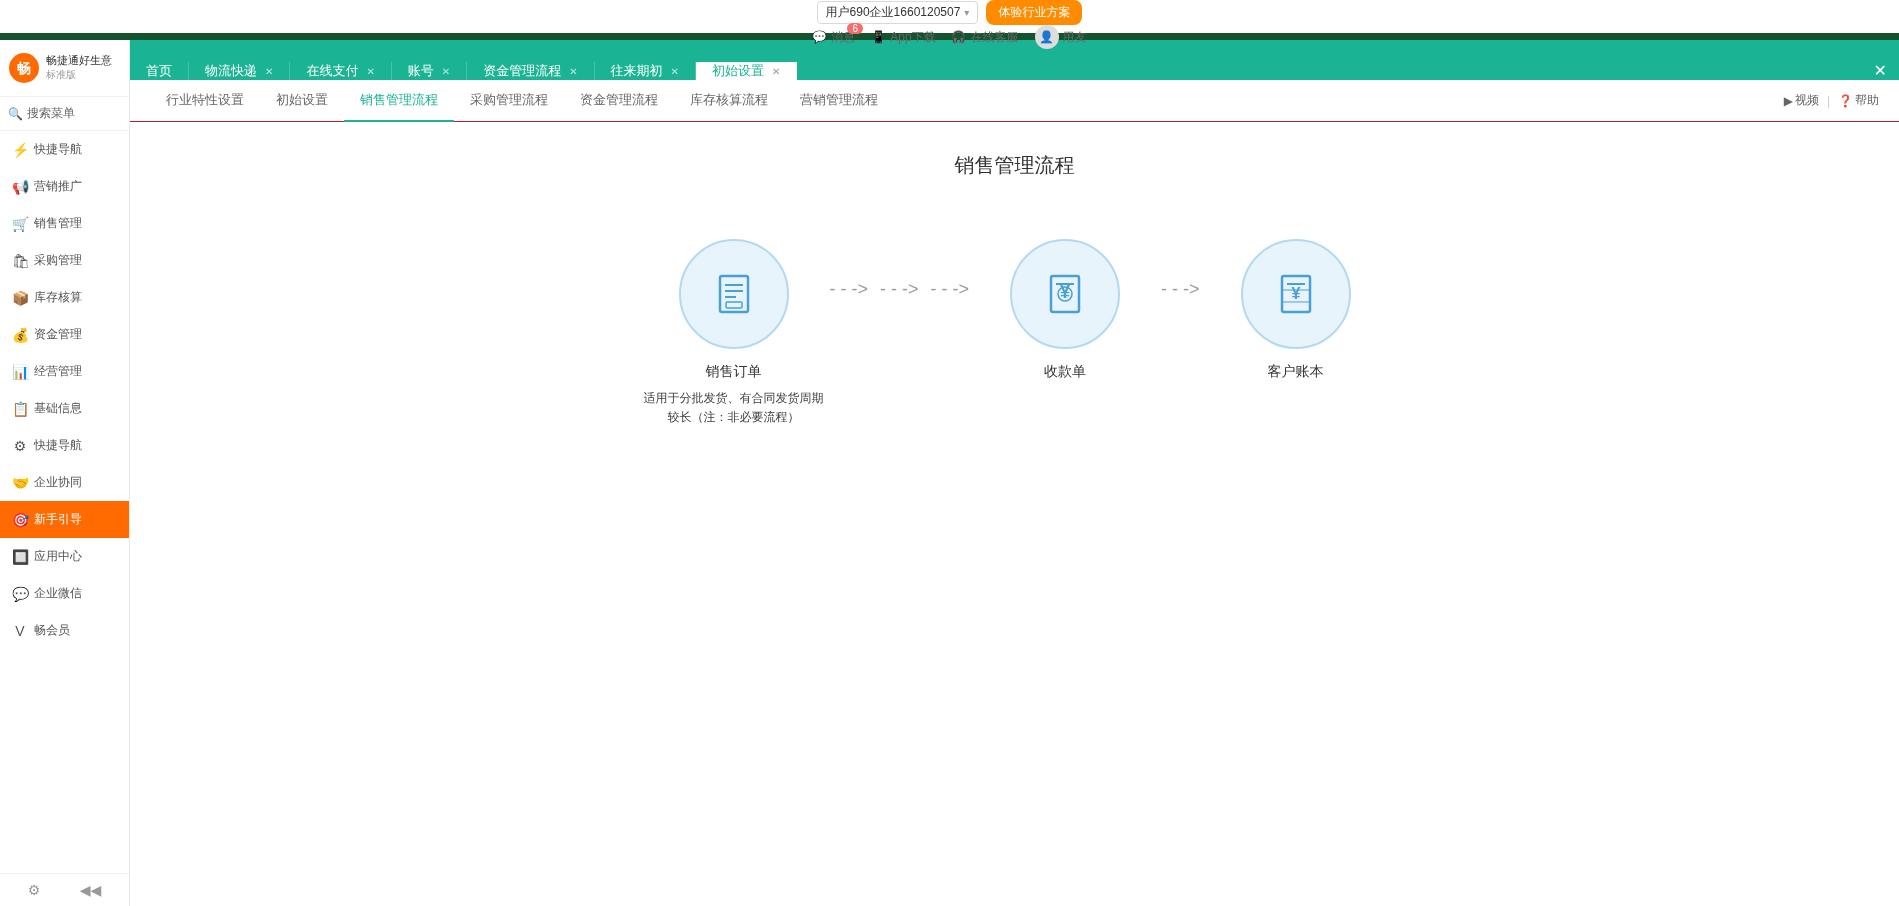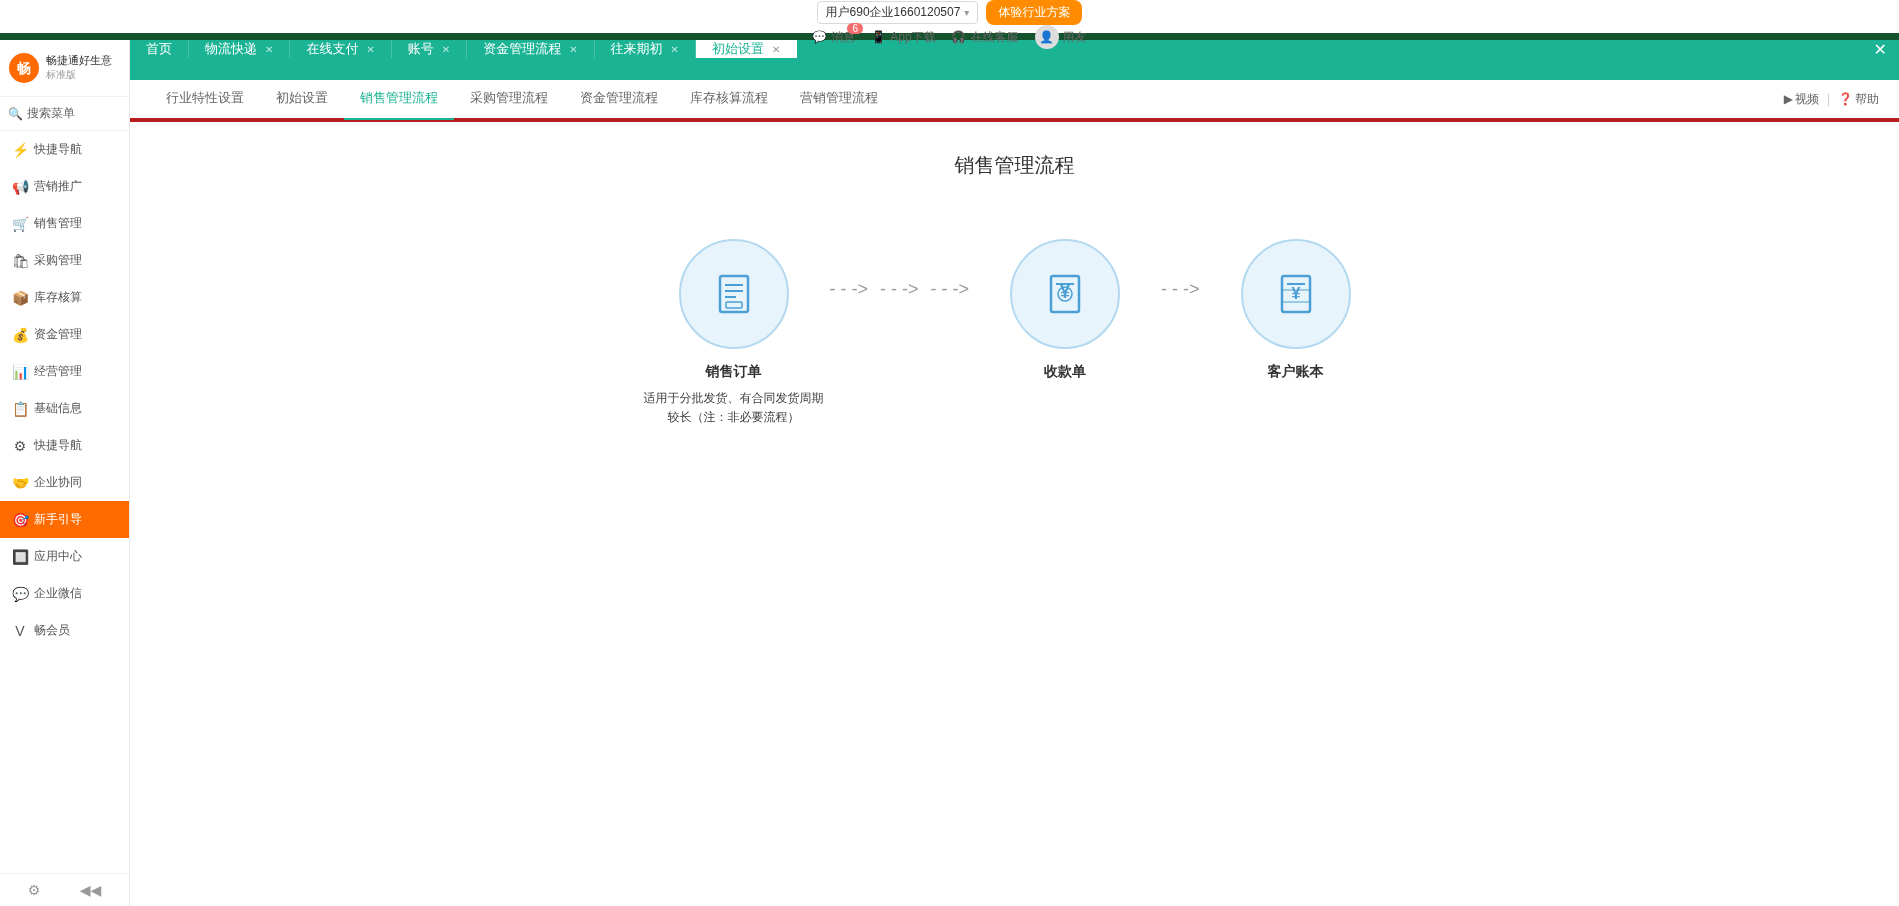--- a/index.html
+++ b/index.html
@@ -77,40 +77,40 @@
       display: flex; align-items: center; justify-content: space-around;
       padding: 8px;
     }
     .sidebar-bottom-icon { cursor: pointer; color: #999; font-size: 14px; }
 
     
     .content-area { flex: 1; display: flex; flex-direction: column; overflow: hidden; }
 
     
     .nav-tabs {
-      height: 40px; background: #1ab394; display: flex; align-items: flex-start;
+      height: 40px; background: #1ab394; display: flex; align-items: flex-end;
       padding: 0; position: relative;
     }
     .nav-tab {
       display: flex; align-items: center; gap: 4px;
       padding: 0 16px; color: #fff; cursor: pointer;
       font-size: 13px; white-space: nowrap; position: relative;
       border-right: 1px solid rgba(255,255,255,0.2);
     }
     .nav-tab.active { background: #fff; color: #1ab394; }
     .nav-tab .close-btn { font-size: 10px; cursor: pointer; color: rgba(255,255,255,0.7); margin-left: 4px; }
     .nav-tab.active .close-btn { color: #999; }
     .nav-close-right {
       margin-left: auto; display: flex; align-items: center;
       padding-right: 12px; color: #fff; font-size: 16px; cursor: pointer;
     }
 
     
     .sub-tabs {
-      height: 42px; background: #fff; border-bottom: 4px solid #b91c1c;
+      height: 42px; background: #fff; border-bottom: 1px solid #b91c1c;
       display: flex; align-items: center; padding: 0 20px;
       gap: 0;
     }
     .sub-tab {
       padding: 0 16px; height: 42px; display: flex; align-items: center;
       cursor: pointer; color: #666; font-size: 13px;
       border-bottom: 2px solid transparent; white-space: nowrap;
     }
     .sub-tab.active { color: #1ab394; border-bottom: 2px solid #1ab394; }
     .sub-tab-actions { margin-left: auto; display: flex; align-items: center; gap: 8px; color: #666; font-size: 12px; }
@@ -138,21 +138,21 @@
       border: 2px solid #b3d9f0; background: #e8f4fc;
       display: flex; align-items: center; justify-content: center;
       font-size: 36px; color: #4a9fd4; margin-bottom: 14px;
     }
     .flow-arrow {
       display: flex; align-items: center; padding-top: 40px;
       color: #999; font-size: 18px; padding-left: 6px; padding-right: 6px;
       white-space: nowrap;
     }
     .flow-name {
-      font-size: 14px; color: #333; font-weight: 700;
+      font-size: 14px; color: #333; font-weight: 400;
       text-align: center; margin-bottom: 8px;
     }
     .flow-desc {
       font-size: 12px; color: #404040; text-align: center; line-height: 1.6;
     }
   </style>
 </head>
 <body>
 
 <div class="top-bar">

